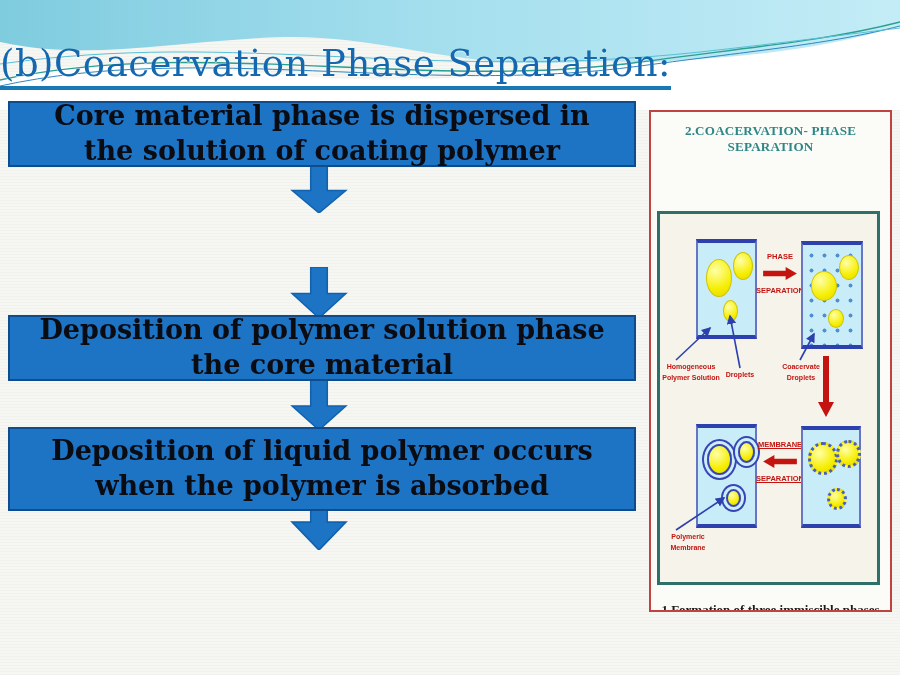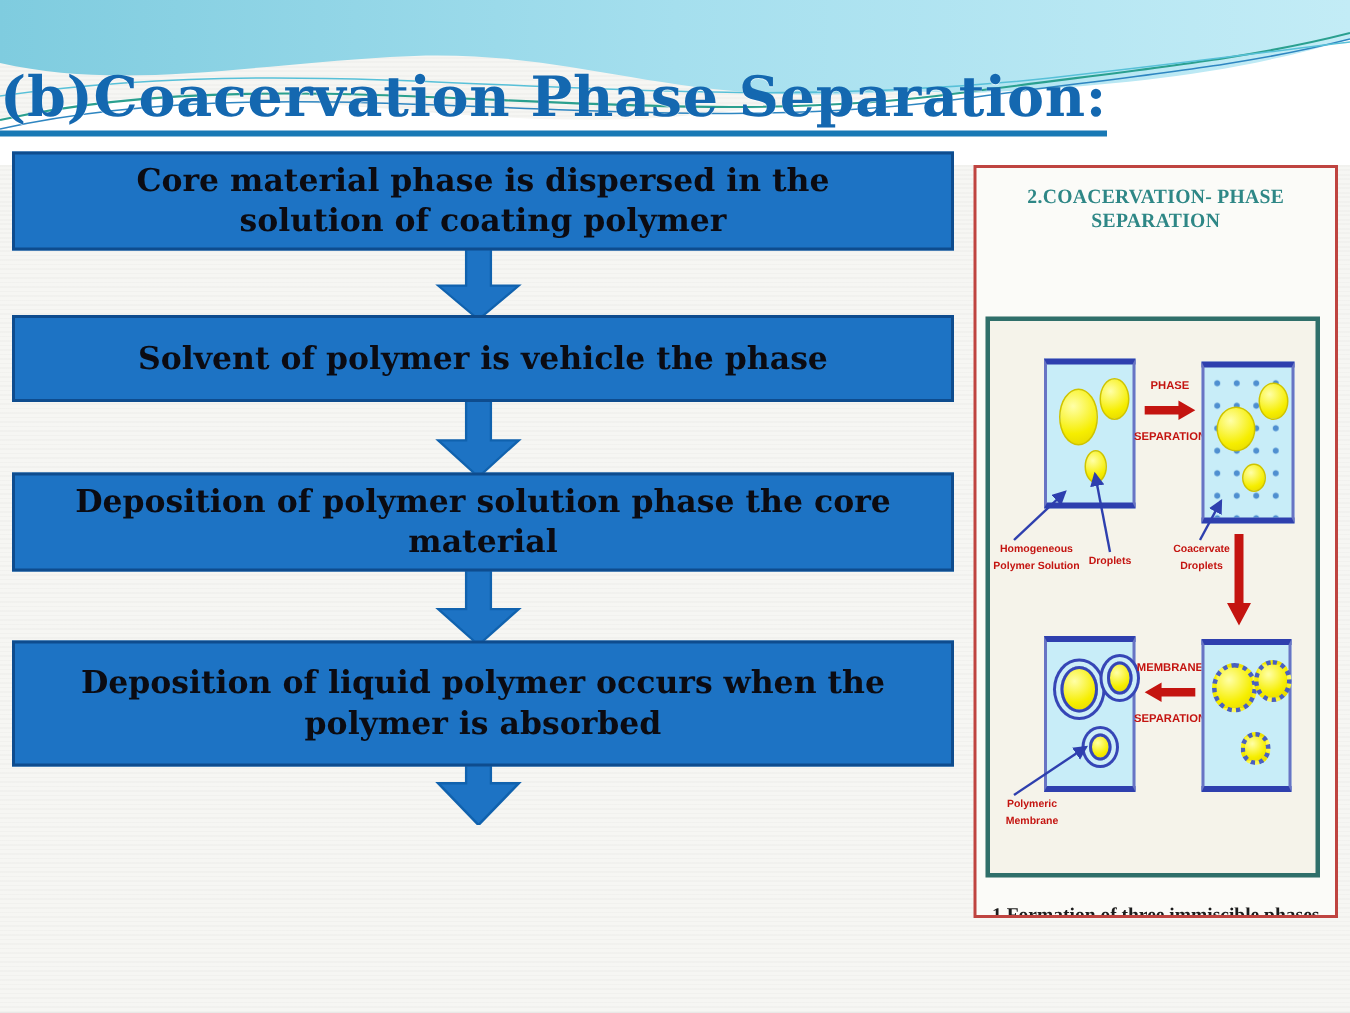--- a/index.html
+++ b/index.html
@@ -7,31 +7,31 @@
     position:relative;width:900px;height:675px;overflow:hidden;
     background:#f6f6f3;
     background-image:repeating-linear-gradient(0deg, rgba(0,0,0,0.02) 0 1px, rgba(255,255,255,0) 1px 3px);
     font-family:"DejaVu Serif", serif;
   }
   
   .wave{position:absolute;left:0;top:0;width:900px;height:110px;}
   
   .title{
     position:absolute;left:0px;top:42px;white-space:nowrap;z-index:5;
-    font-family:"DejaVu Serif",serif;font-weight:bold;font-size:37px;
+    font-family:"DejaVu Serif",serif;font-weight:normal;font-size:37px;
     color:#1468b0;letter-spacing:0.5px;
     border-bottom:4px solid #1879b5;padding-bottom:1px;
     text-shadow:0 1px 0 rgba(255,255,255,0.6);
   }
   
   .box{
     position:absolute;left:8px;width:628px;box-sizing:border-box;z-index:2;
     background:#1d73c4;border:2px solid #0e4c8e;
     display:flex;align-items:center;justify-content:center;text-align:center;
-    color:#0b0b12;font-weight:bold;font-size:21px;line-height:1.28;
+    color:#0b0b12;font-weight:bold;font-size:27px;line-height:1.28;
   }
   .box span{display:inline-block;}
   .w560 span{max-width:560px;}
   .w612 span{max-width:612px;}
   .flow-arrow{position:absolute;left:288px;width:62px;z-index:1;}
   
   .panel{
     position:absolute;left:649px;top:110px;width:243px;height:502px;
     box-sizing:border-box;border:2px solid #bf4440;background:#fbfbf8;
     overflow:hidden;z-index:4;
@@ -98,23 +98,20 @@
     <path d="M0,80 C200,36 420,92 640,62 C760,46 830,40 900,22" stroke="#2aa08f" stroke-width="1.4" fill="none"></path>
     <path d="M0,86 C200,42 420,96 640,66 C760,50 830,44 900,26" stroke="#2e86c1" stroke-width="1" fill="none"></path>
     <path d="M0,64 C240,30 420,82 700,52 C790,42 850,34 900,28" stroke="#57c0d8" stroke-width="1" fill="none"></path>
   </svg>
 
   <div class="title">(b)Coacervation Phase Separation:</div>
 
   <div class="box w560" style="top:101px;height:66px;">
     <span>Core material phase is dispersed in the solution of coating polymer</span>
   </div>
-  <div class="box w612" style="top:210px;height:58px;">
-    <span>Solvent of polymer is vehicle the phase</span>
-  </div>
   <div class="box w612" style="top:315px;height:66px;">
     <span>Deposition of polymer solution phase the core material</span>
   </div>
   <div class="box w612" style="top:427px;height:84px;">
     <span>Deposition of liquid polymer occurs when the polymer is absorbed</span>
   </div>
 
   <svg class="flow-arrow" style="top:166px;height:47px;" viewBox="0 0 60 50" preserveAspectRatio="none">
       <path d="M22,0 H38 V26 H56 L30,50 L4,26 H22 Z" fill="#1d73c4" stroke="#1062ae" stroke-width="1.5"></path>
     </svg>
@@ -160,21 +157,21 @@
       <svg style="position:absolute;left:157px;top:140px;" width="18" height="64" viewBox="0 0 18 64">
           <path d="M6,2 H12 V48 H17 L9,63 L1,48 H6 Z" fill="#c41410"></path>
         </svg>
 
       <div class="sq" style="left:36px;top:210px;width:61px;height:104px;">
         <div class="drop ring" style="left:9px;top:16px;width:21px;height:27px;"></div>
         <div class="drop ring" style="left:40px;top:13px;width:13px;height:18px;"></div>
         <div class="drop ring" style="left:28px;top:61px;width:11px;height:14px;"></div>
       </div>
 
-      <div class="rstack" style="left:95px;top:226px;width:50px;">
+      <div class="rstack" style="left:95px;top:226px;width:50px;text-decoration:underline;">
         <span>MEMBRANE</span>
         <svg width="38" height="15" viewBox="0 0 40 16">
             <path d="M38,5 H14 V1 L2,8 L14,15 V11 H38 Z" fill="#c41410"></path>
           </svg>
         <span>SEPARATION</span>
       </div>
 
       <div class="sq" style="left:141px;top:212px;width:60px;height:102px;">
         <div class="drop spiky" style="left:5px;top:12px;width:24px;height:27px;"></div>
         <div class="drop spiky" style="left:33px;top:10px;width:19px;height:22px;"></div>

